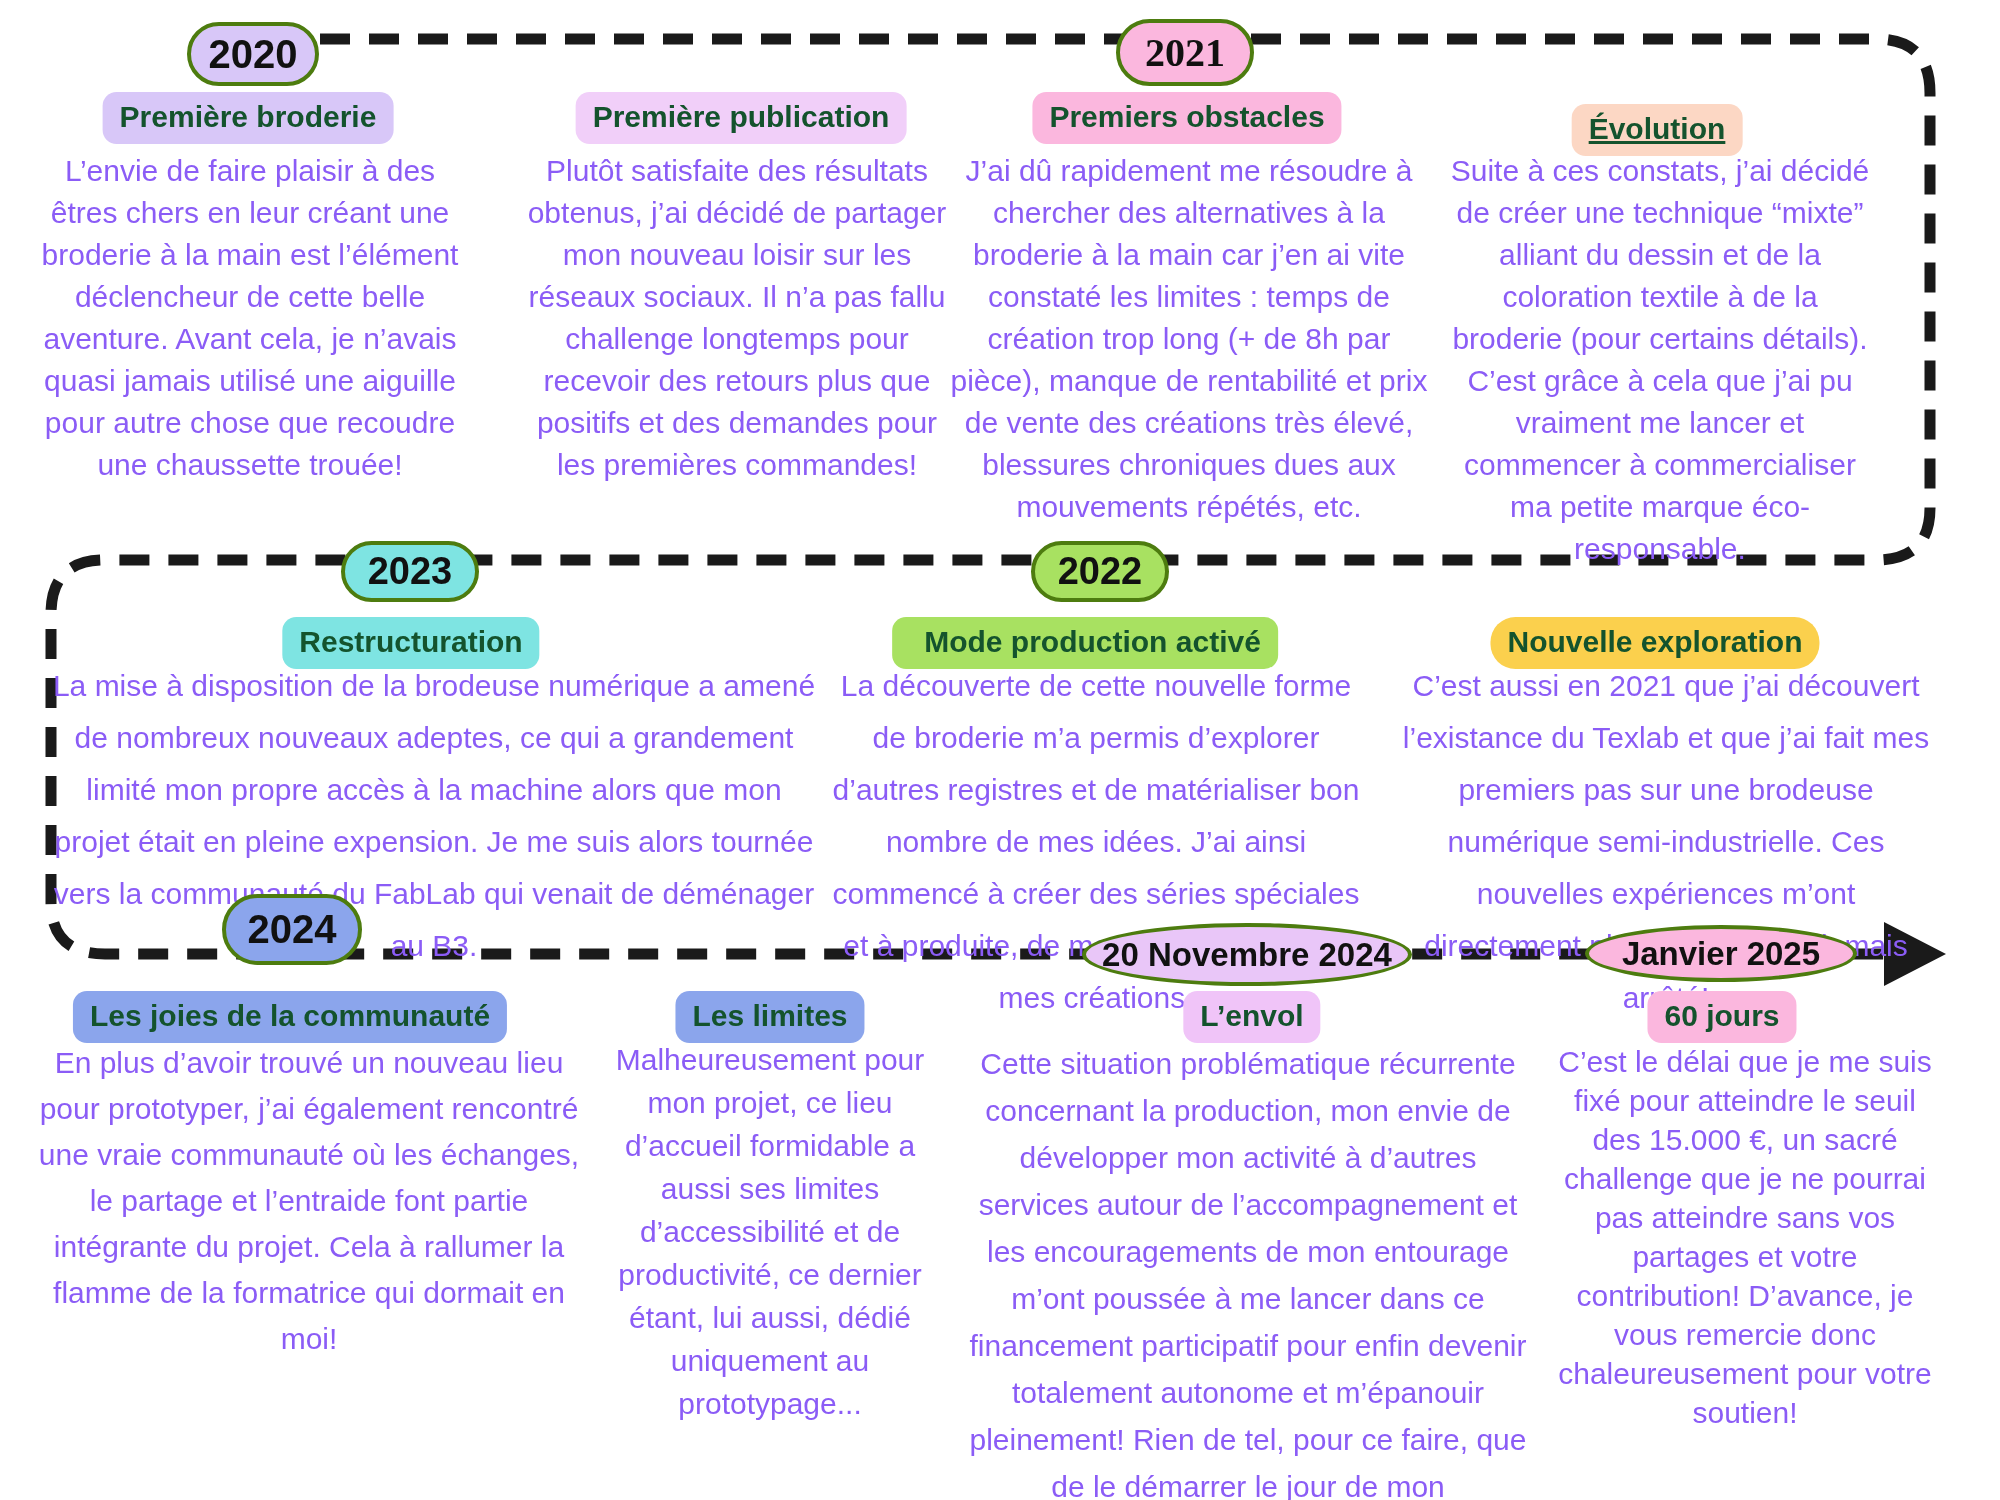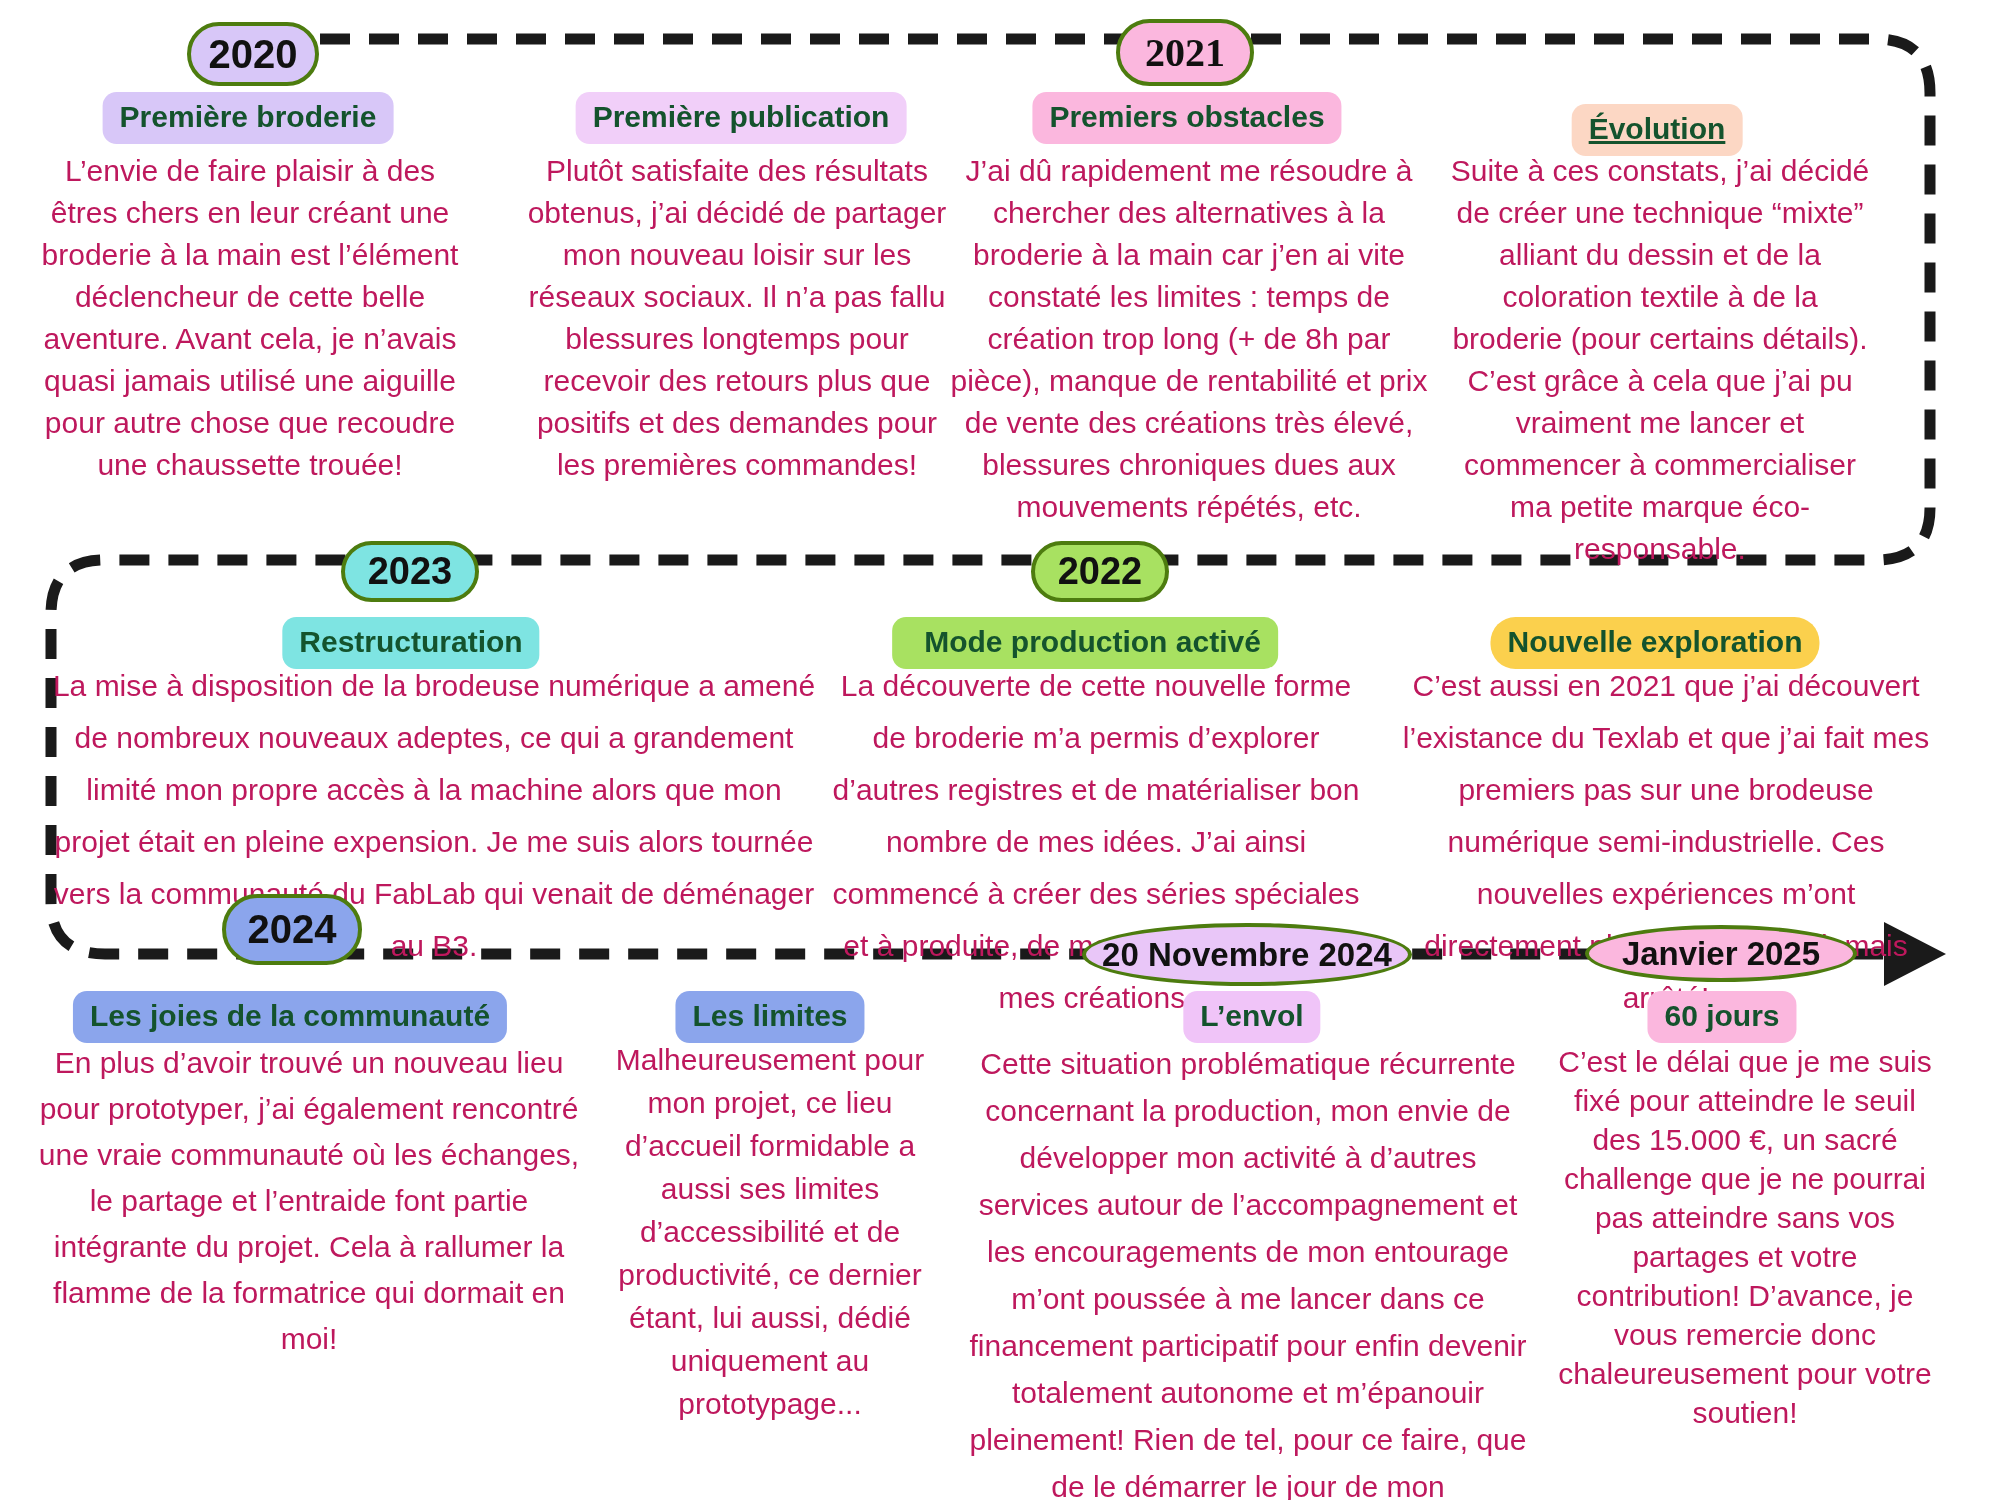--- a/index.html
+++ b/index.html
@@ -37,21 +37,21 @@
   #b-restructuration{left:411px;top:617px;}
   #b-production{left:1085px;top:617px;}
   #b-exploration{left:1655px;top:617px;border-radius:25px;}
   #b-communaute{left:290px;top:991px;}
   #b-limites{left:770px;top:991px;}
   #b-envol{left:1252px;top:991px;}
   #b-jours{left:1722px;top:991px;}
 
   
   .para{
-    position:absolute;text-align:center;font-size:30px;color:#be185d;
+    position:absolute;text-align:center;font-size:30px;color:#8b5cf6;
     font-weight:400;z-index:1;letter-spacing:0px;
   }
   #p-broderie{left:35px;top:150px;width:430px;line-height:42px;}
   #p-publication{left:527px;top:150px;width:420px;line-height:42px;}
   #p-obstacles{left:950px;top:150px;width:478px;line-height:42px;}
   #p-evolution{left:1445px;top:150px;width:430px;line-height:42px;}
   #p-restructuration{left:45px;top:660px;width:778px;line-height:52px;}
   #p-production{left:820px;top:660px;width:552px;line-height:52px;}
   #p-exploration{left:1402px;top:660px;width:528px;line-height:52px;}
   #p-communaute{left:28px;top:1040px;width:562px;line-height:46px;}
@@ -83,21 +83,21 @@
   <div class="badge" id="b-evolution" style="background: rgb(252, 215, 196);">Évolution</div>
   <div class="badge" id="b-restructuration" style="background: rgb(126, 228, 226);">Restructuration</div>
   <div class="badge" id="b-production" style="background: rgb(168, 225, 97); padding-left: 32px;">Mode production activé</div>
   <div class="badge" id="b-exploration" style="background: rgb(251, 208, 77);">Nouvelle exploration</div>
   <div class="badge" id="b-communaute" style="background: rgb(139, 165, 236);">Les joies de la communauté</div>
   <div class="badge" id="b-limites" style="background: rgb(139, 165, 236);">Les limites</div>
   <div class="badge" id="b-envol" style="background: rgb(240, 196, 248);">L’envol</div>
   <div class="badge" id="b-jours" style="background: rgb(251, 183, 222);">60 jours</div>
 
   <div class="para" id="p-broderie">L’envie de faire plaisir à des êtres chers en leur créant une broderie à la main est l’élément déclencheur de cette belle aventure. Avant cela, je n’avais quasi jamais utilisé une aiguille pour autre chose que recoudre une chaussette trouée!</div>
-  <div class="para" id="p-publication">Plutôt satisfaite des résultats obtenus, j’ai décidé de partager mon nouveau loisir sur les réseaux sociaux. Il n’a pas fallu blessures longtemps pour recevoir des retours plus que positifs et des demandes pour les premières commandes!</div>
+  <div class="para" id="p-publication">Plutôt satisfaite des résultats obtenus, j’ai décidé de partager mon nouveau loisir sur les réseaux sociaux. Il n’a pas fallu challenge longtemps pour recevoir des retours plus que positifs et des demandes pour les premières commandes!</div>
   <div class="para" id="p-obstacles">J’ai dû rapidement me résoudre à chercher des alternatives à la broderie à la main car j’en ai vite constaté les limites : temps de création trop long (+ de 8h par pièce), manque de rentabilité et prix de vente des créations très élevé, blessures chroniques dues aux mouvements répétés, etc.</div>
   <div class="para" id="p-evolution">Suite à ces constats, j’ai décidé de créer une technique “mixte” alliant du dessin et de la coloration textile à de la broderie (pour certains détails). C’est grâce à cela que j’ai pu vraiment me lancer et commencer à commercialiser ma petite marque éco-responsable.</div>
   <div class="para" id="p-restructuration">La mise à disposition de la brodeuse numérique a amené de nombreux nouveaux adeptes, ce qui a grandement limité mon propre accès à la machine alors que mon projet était en pleine expension. Je me suis alors tournée vers la communauté du FabLab qui venait de déménager au B3.</div>
   <div class="para" id="p-production">La découverte de cette nouvelle forme de broderie m’a permis d’explorer d’autres registres et de matérialiser bon nombre de mes idées. J’ai ainsi commencé à créer des séries spéciales et à produite, de manière raisonnable, mes créations.</div>
   <div class="para" id="p-exploration">C’est aussi en 2021 que j’ai découvert l’existance du Texlab et que j’ai fait mes premiers pas sur une brodeuse numérique semi-industrielle. Ces nouvelles expériences m’ont directement plu et je n’ai plus jamais arrêté!</div>
   <div class="para" id="p-communaute">En plus d’avoir trouvé un nouveau lieu pour prototyper, j’ai également rencontré une vraie communauté où les échanges, le partage et l’entraide font partie intégrante du projet. Cela à rallumer la flamme de la formatrice qui dormait en moi!</div>
   <div class="para" id="p-limites">Malheureusement pour mon projet, ce lieu d’accueil formidable a aussi ses limites d’accessibilité et de productivité, ce dernier étant, lui aussi, dédié uniquement au prototypage...</div>
   <div class="para" id="p-envol">Cette situation problématique récurrente concernant la production, mon envie de développer mon activité à d’autres services autour de l’accompagnement et les encouragements de mon entourage m’ont poussée à me lancer dans ce financement participatif pour enfin devenir totalement autonome et m’épanouir pleinement! Rien de tel, pour ce faire, que de le démarrer le jour de mon anniversaire!</div>
   <div class="para" id="p-jours">C’est le délai que je me suis fixé pour atteindre le seuil des 15.000 €, un sacré challenge que je ne pourrai pas atteindre sans vos partages et votre contribution! D’avance, je vous remercie donc chaleureusement pour votre soutien!</div>
 

